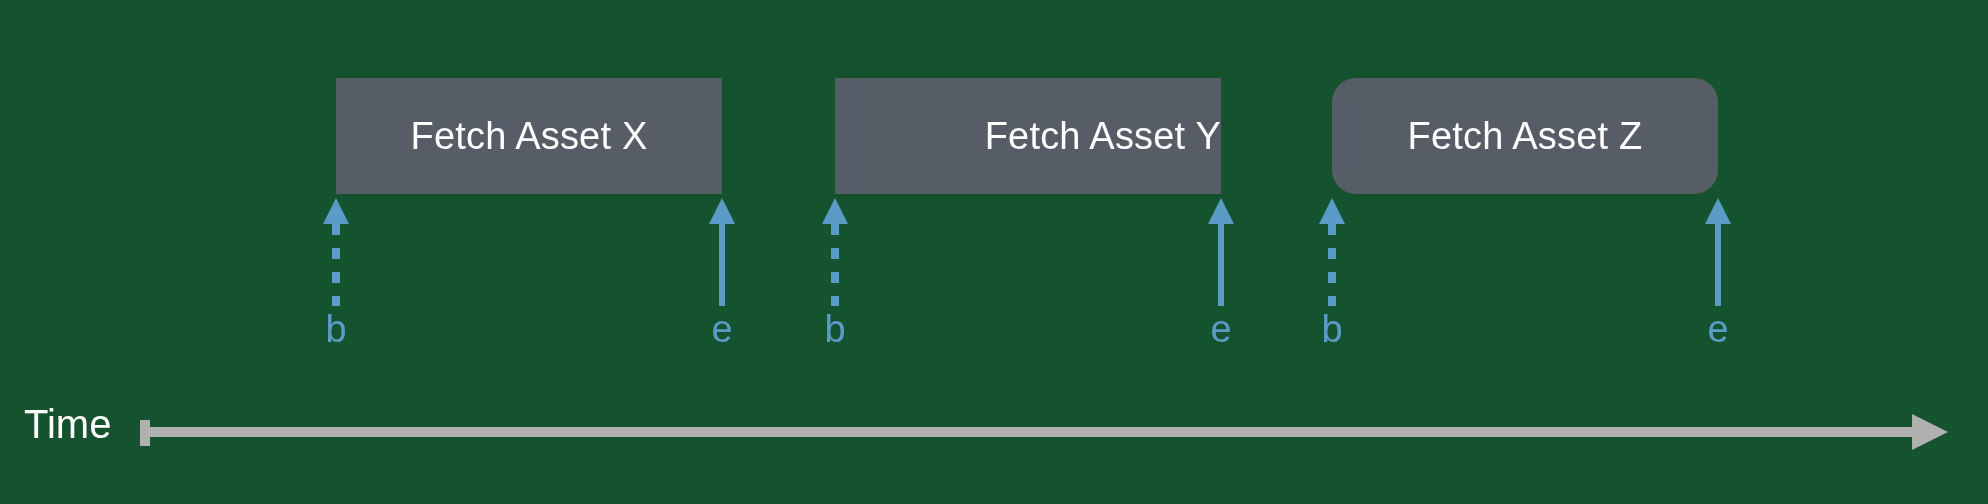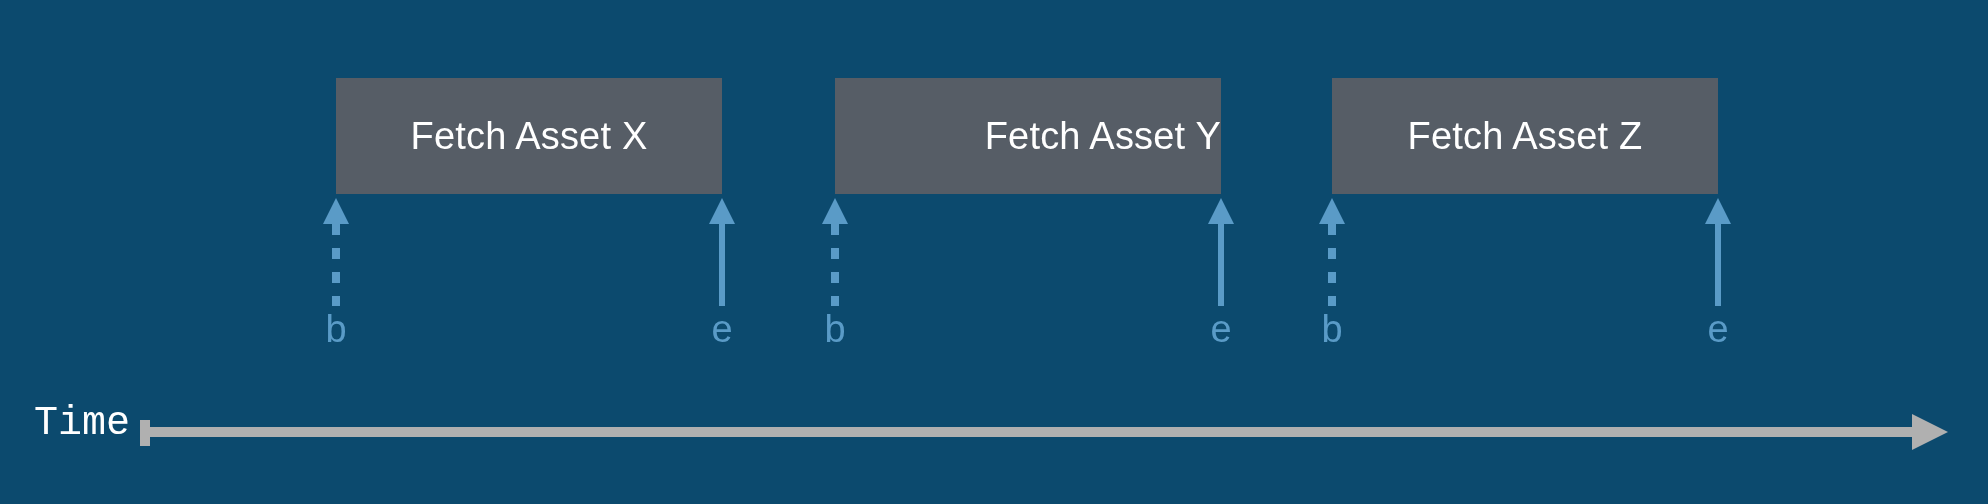--- a/index.html
+++ b/index.html
@@ -10,21 +10,21 @@
   body {
     width: 1988px;
     height: 504px;
     overflow: hidden;
     font-family: "Liberation Sans", sans-serif;
     position: relative;
   }
   #diagram-root {
     position: absolute;
     inset: 0;
-    background: #0c4a6e;
+    background: #14532d;
   }
   .task-box {
     position: absolute;
     background: #565d66;
     display: flex;
     align-items: center;
     justify-content: center;
     box-sizing: border-box;
   }
   .task-box-label {
@@ -61,24 +61,23 @@
     top: 390px;
     width: 1988px;
     height: 90px;
   }
   #time-axis-label {
     position: absolute;
     left: 24px;
     top: 14px;
     color: #ffffff;
     font-size: 40px;
-    font-family: Liberation Mono, monospace;
+    font-family: Liberation Sans, sans-serif;
     line-height: 1;
     white-space: nowrap;
-    margin-left: 10px;
   }
   #time-axis-line-wrap {
     position: absolute;
     left: 140px;
     top: 0px;
     width: 1810px;
     height: 90px;
   }
 </style>
 </head>
@@ -87,21 +86,21 @@
 <div id="diagram-root">
 
   <div class="task-box" id="task-box-0" style="left: 336px; top: 78px; width: 386px; height: 116px;">
     <span class="task-box-label">Fetch Asset X</span>
   </div>
 
   <div class="task-box" id="task-box-1" style="left: 835px; top: 78px; width: 386px; height: 116px; justify-content: flex-end;">
     <span class="task-box-label">Fetch Asset Y</span>
   </div>
 
-  <div class="task-box" id="task-box-2" style="left: 1332px; top: 78px; width: 386px; height: 116px;">
+  <div class="task-box" id="task-box-2" style="left: 1332px; top: 78px; width: 386px; height: 116px; border-radius: 24px;">
     <span class="task-box-label">Fetch Asset Z</span>
   </div>
 
   <div class="marker" id="marker-b-0" style="left: 316px; top: 198px;">
     <svg width="40" height="110" viewBox="0 0 40 110">
       <polygon points="20,0 33,26 7,26" fill="#5a9bc7"></polygon>
       <line x1="20" y1="26" x2="20" y2="108" stroke="#5a9bc7" stroke-width="8" stroke-dasharray="11 13"></line>
     </svg>
     <span class="marker-label">b</span>
   </div>

